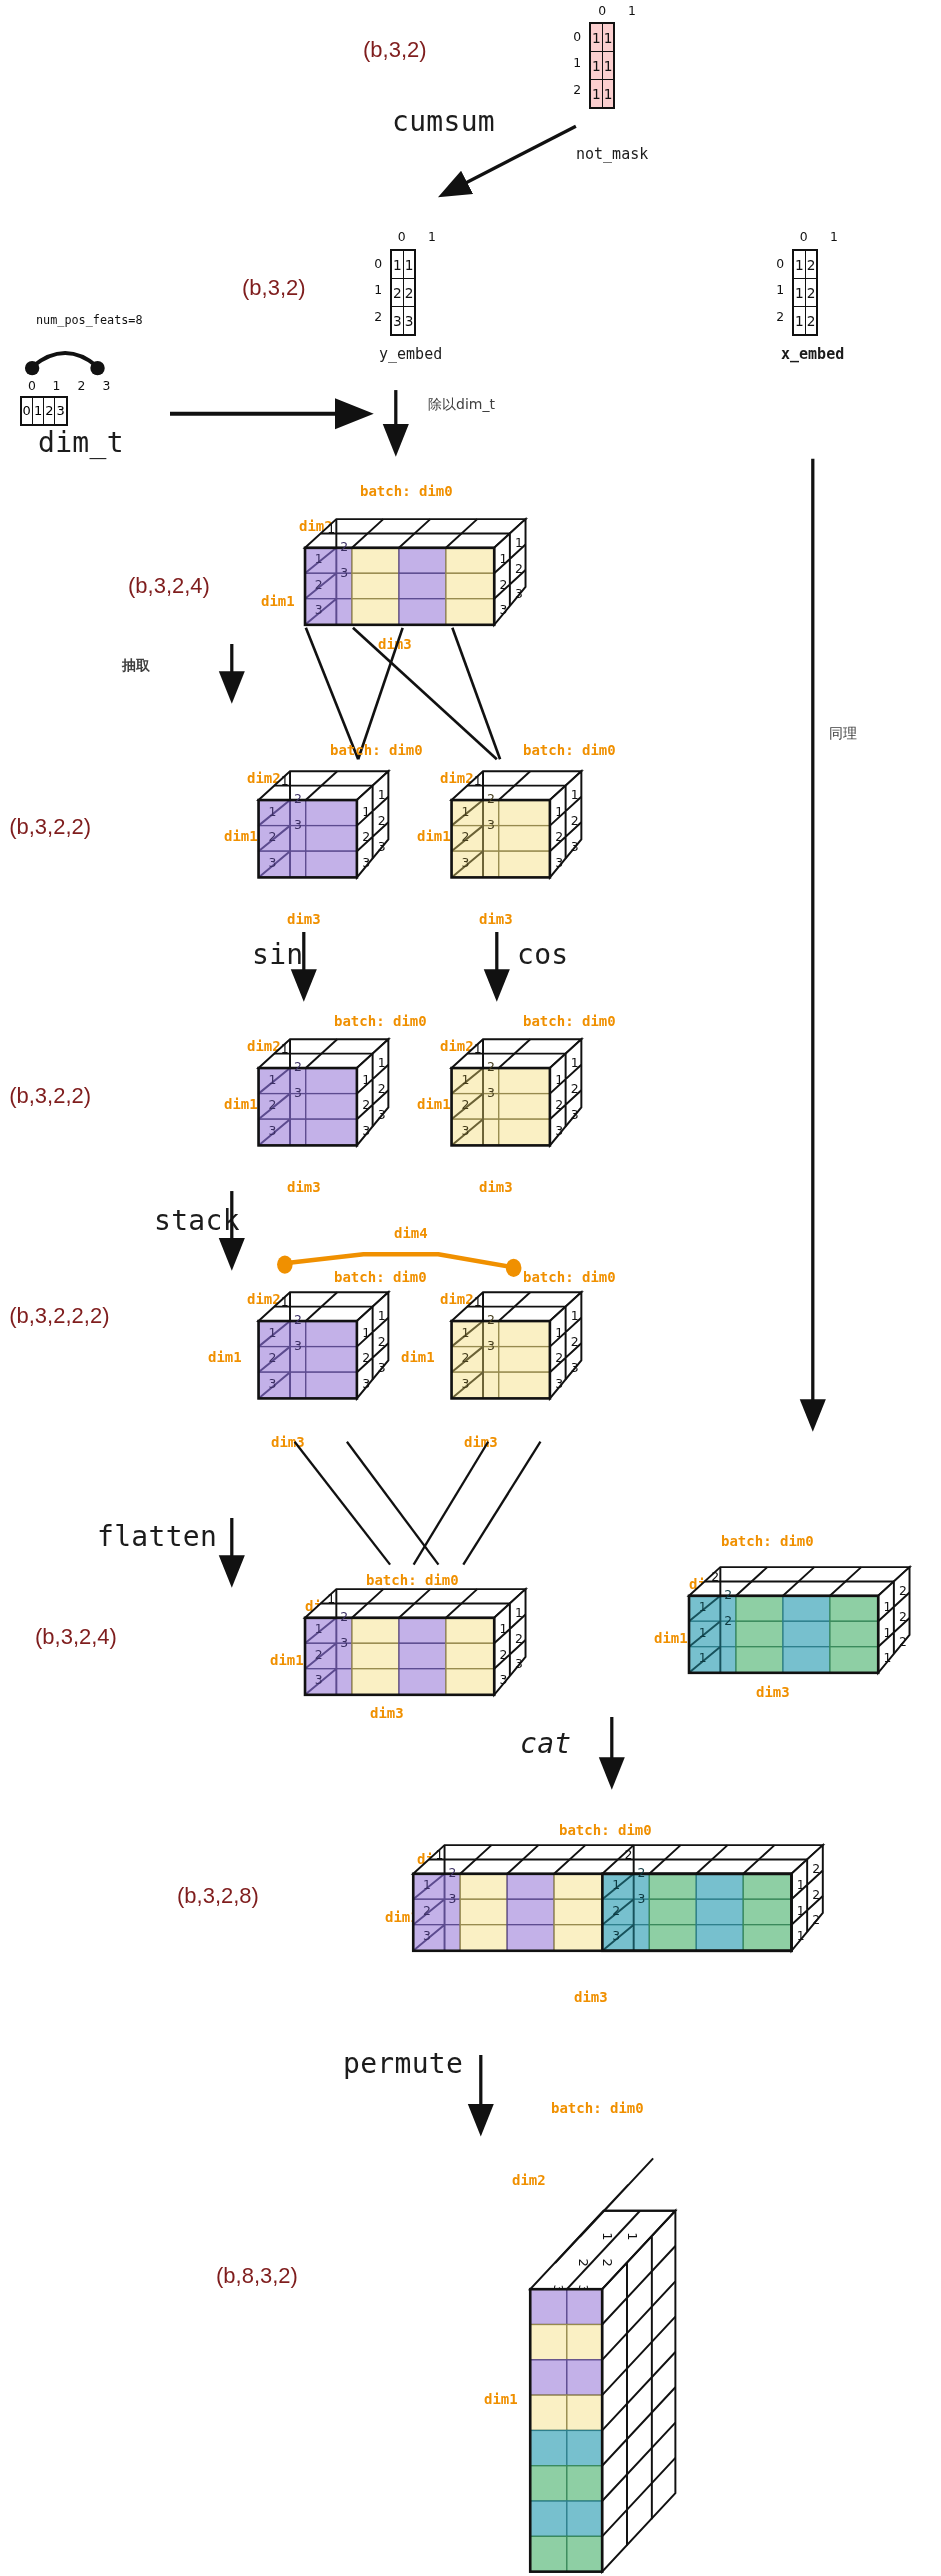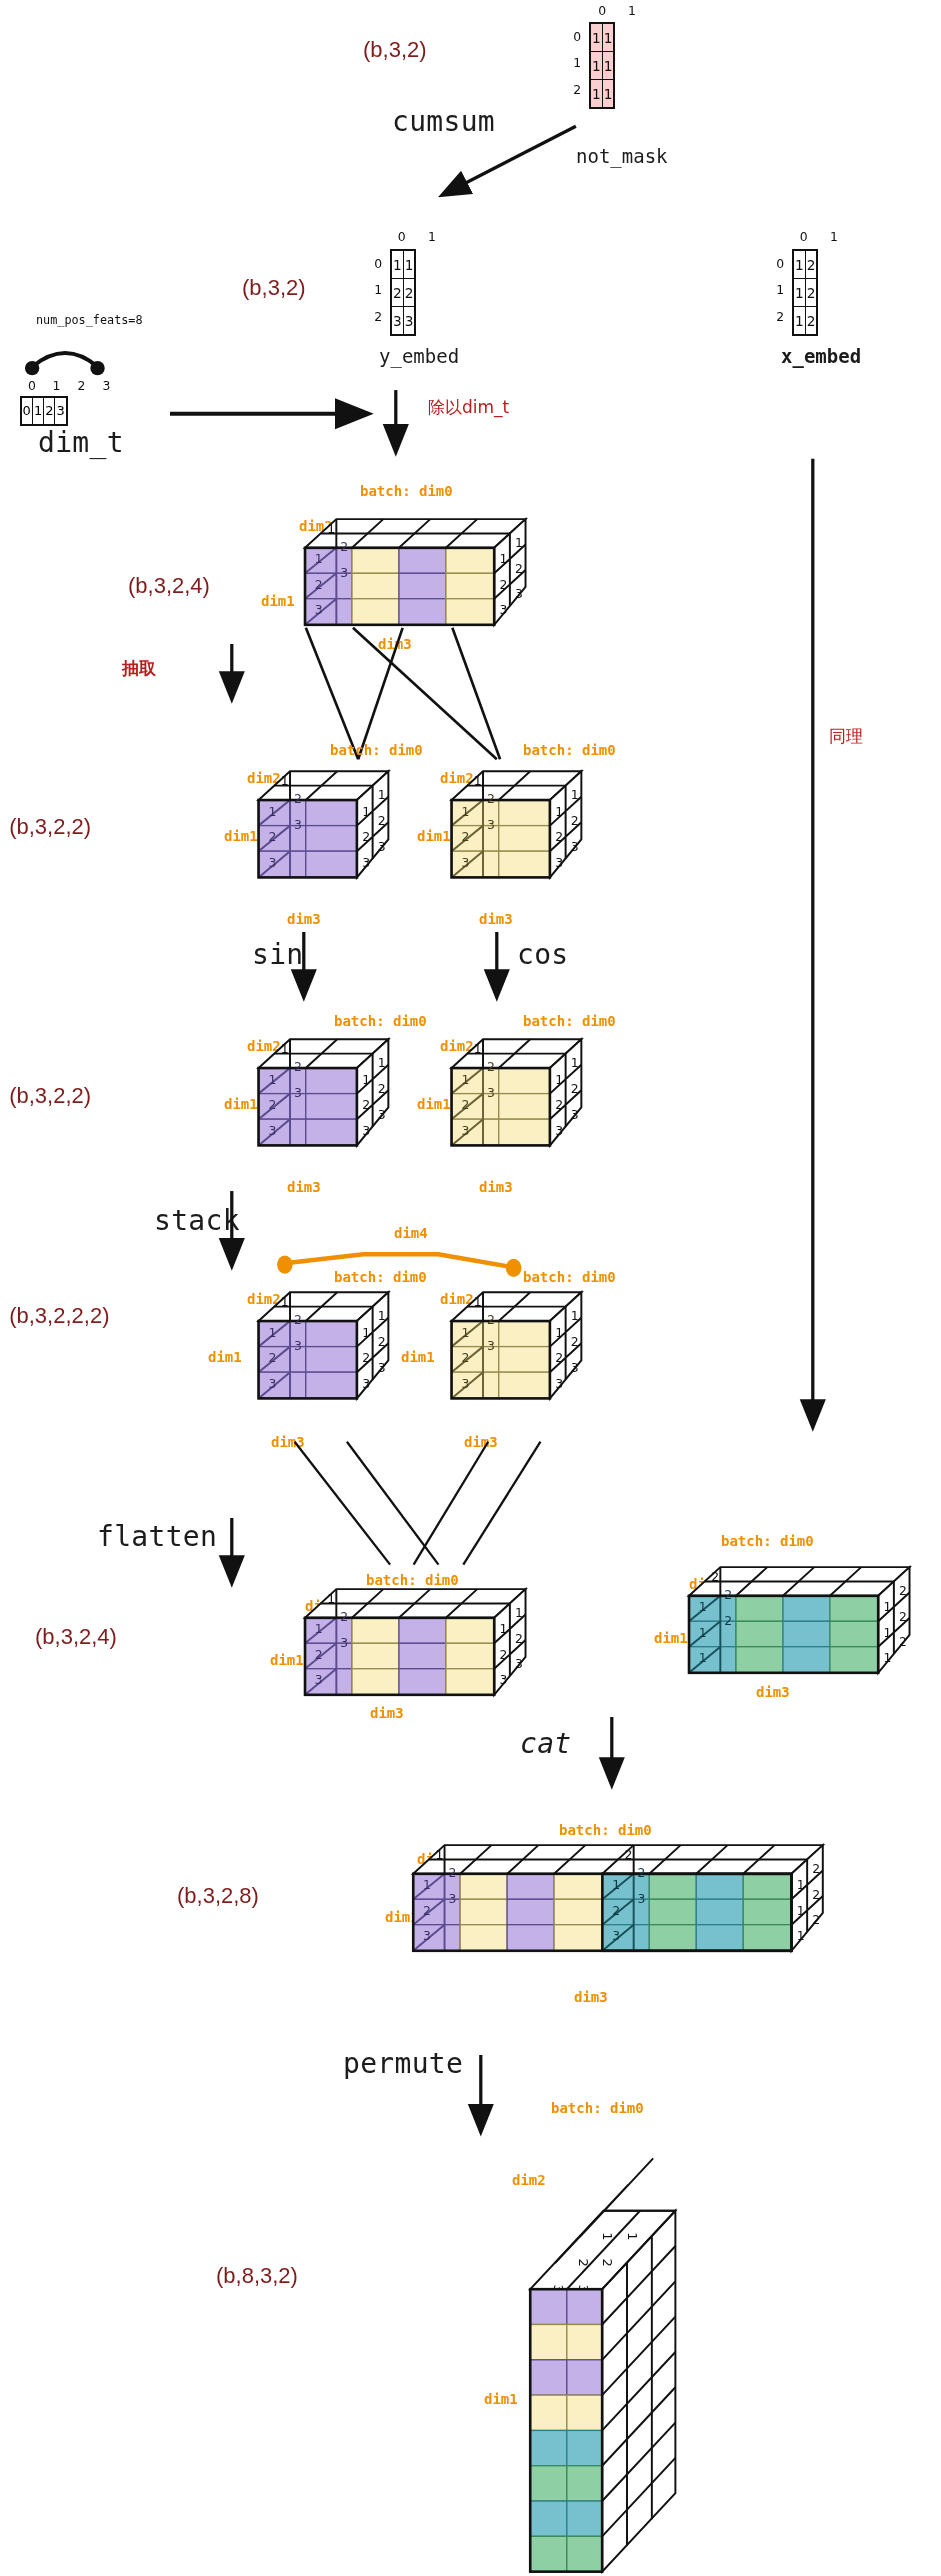--- a/index.html
+++ b/index.html
@@ -6,26 +6,26 @@
   body{width:942px;height:2576px;position:relative;
        font-family:"DejaVu Sans Mono","Liberation Mono",monospace;}
   .stage{position:absolute;left:0;top:0;width:942px;height:2576px;}
   .abs{position:absolute;}
 
   
   .shape-lbl{color:#7f1d1d;font-family:"Liberation Sans",sans-serif;font-size:22px;
              white-space:nowrap;}
   .op-lbl{color:#1c1c1c;font-family:"DejaVu Sans Mono","Liberation Mono",monospace;
           font-size:28px;white-space:nowrap;letter-spacing:0.3px;}
-  .cn-lbl{color:#b91c1c;font-family:"DejaVu Sans","Liberation Sans",sans-serif;
-          font-size:17px;white-space:nowrap;}
+  .cn-lbl{color:#404040;font-family:"DejaVu Sans","Liberation Sans",sans-serif;
+          font-size:14px;white-space:nowrap;}
   .dim-lbl{color:#f09000;font-family:"DejaVu Sans Mono","Liberation Mono",monospace;
            font-size:14px;white-space:nowrap;font-weight:bold;}
   .tensor-name{color:#1c1c1c;font-family:"DejaVu Sans Mono","Liberation Mono",monospace;
-               font-size:19px;white-space:nowrap;}
+               font-size:15px;white-space:nowrap;}
   .idx{color:#111;font-family:"DejaVu Sans","Liberation Sans",sans-serif;
        font-size:12.4px;white-space:nowrap;}
   .npf{color:#111;font-family:"DejaVu Sans Mono","Liberation Mono",monospace;
        font-size:11.8px;white-space:nowrap;}
 
   
   .mtx{border-collapse:collapse;border:2px solid #111;}
   .mtx td{width:25px;height:25px;text-align:center;vertical-align:middle;
           border:1.3px solid #111;font-family:"DejaVu Sans","Liberation Sans",sans-serif;
           font-size:13.7px;color:#111;background:#fff;}

